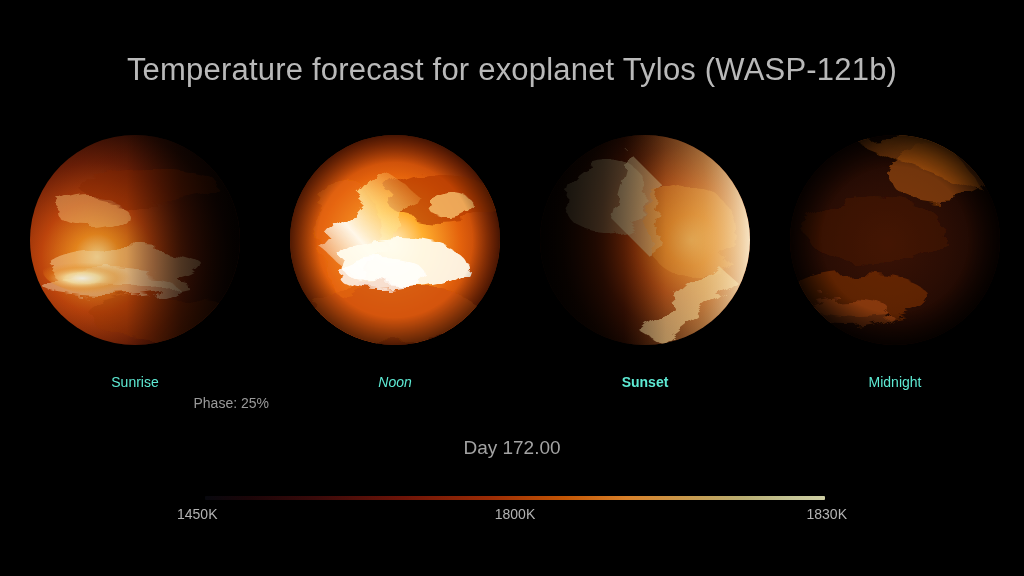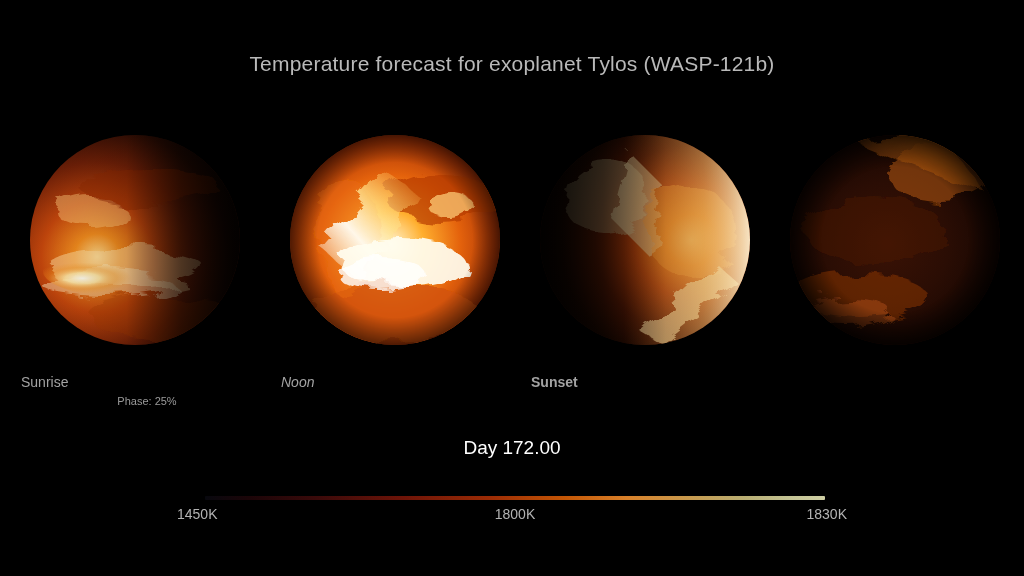--- a/index.html
+++ b/index.html
@@ -6,51 +6,51 @@
   body{
     width:1024px;height:576px;overflow:hidden;position:relative;
     font-family:"Liberation Sans","DejaVu Sans",sans-serif;
     background:#000;color:#b5b5b5;
   }
   #stage{position:absolute;inset:0;background:#000;}
 
   
   #title{
     position:absolute;left:0;right:0;top:52px;
-    text-align:center;font-size:21px;letter-spacing:.2px;
+    text-align:center;font-size:31px;letter-spacing:.2px;
     color:#b9b9b9;font-weight:400;white-space:nowrap;
   }
 
   
   #planet-row{position:absolute;left:0;top:0;width:1024px;height:576px;}
   .planet-cell{position:absolute;top:0;width:260px;height:576px;}
   .planet-wrap{
     position:absolute;top:135px;left:50%;transform:translateX(-50%);
     width:210px;height:210px;
   }
   .globe{
     position:absolute;inset:0;border-radius:50%;overflow:hidden;
     background:#0a0301;
   }
   .globe svg{position:absolute;inset:0;width:100%;height:100%;display:block;}
 
   
   .p-label{
-    position:absolute;top:375px;left:16px;width:100%;
-    font-size:14px;color:#a3a3a3;line-height:1;
+    position:absolute;top:375px;left:0;width:100%;
+    text-align:center;font-size:14px;color:#5eead4;line-height:1;
   }
   .p-sub{
-    position:absolute;top:396px;left:12px;width:100%;
-    text-align:center;font-size:11px;color:#9a9a9a;line-height:1;
+    position:absolute;top:396px;left:4px;width:100%;
+    text-align:right;font-size:14px;color:#9a9a9a;line-height:1;
   }
 
   
   #day-readout{
     position:absolute;left:0;right:0;top:437px;text-align:center;
-    font-size:19px;color:#ffffff;
+    font-size:19px;color:#a3a3a3;
   }
 
   
   #colorbar-group{position:absolute;left:205px;top:480px;width:620px;height:40px;margin-top:16px;}
   #colorbar{
     position:absolute;left:0;top:0;width:620px;height:4px;border-radius:1px;
     background:linear-gradient(to right,
       #08080e 0%,
       #1b0508 7%,
       #3a0a0a 18%,
@@ -248,20 +248,21 @@
               <ellipse cx="85" cy="96" rx="70" ry="34" fill="#571c06" opacity=".35"></ellipse>
             </g>
             <radialGradient id="g4v" cx="50%" cy="50%" r="50%">
               <stop offset="70%" stop-color="#000" stop-opacity="0"></stop>
               <stop offset="100%" stop-color="#000" stop-opacity=".75"></stop>
             </radialGradient>
             <rect width="210" height="210" fill="url(#g4v)"></rect>
           </svg>
         </div>
       </div>
+      <div class="p-label">Midnight</div>
     </div>
 
   </div>
 
   <div id="day-readout">Day 172.00</div>
 
   <div id="colorbar-group">
     <div id="colorbar"></div>
     <div class="cb-tick" id="cb-min">1450K</div>
     <div class="cb-tick" id="cb-mid">1800K</div>

